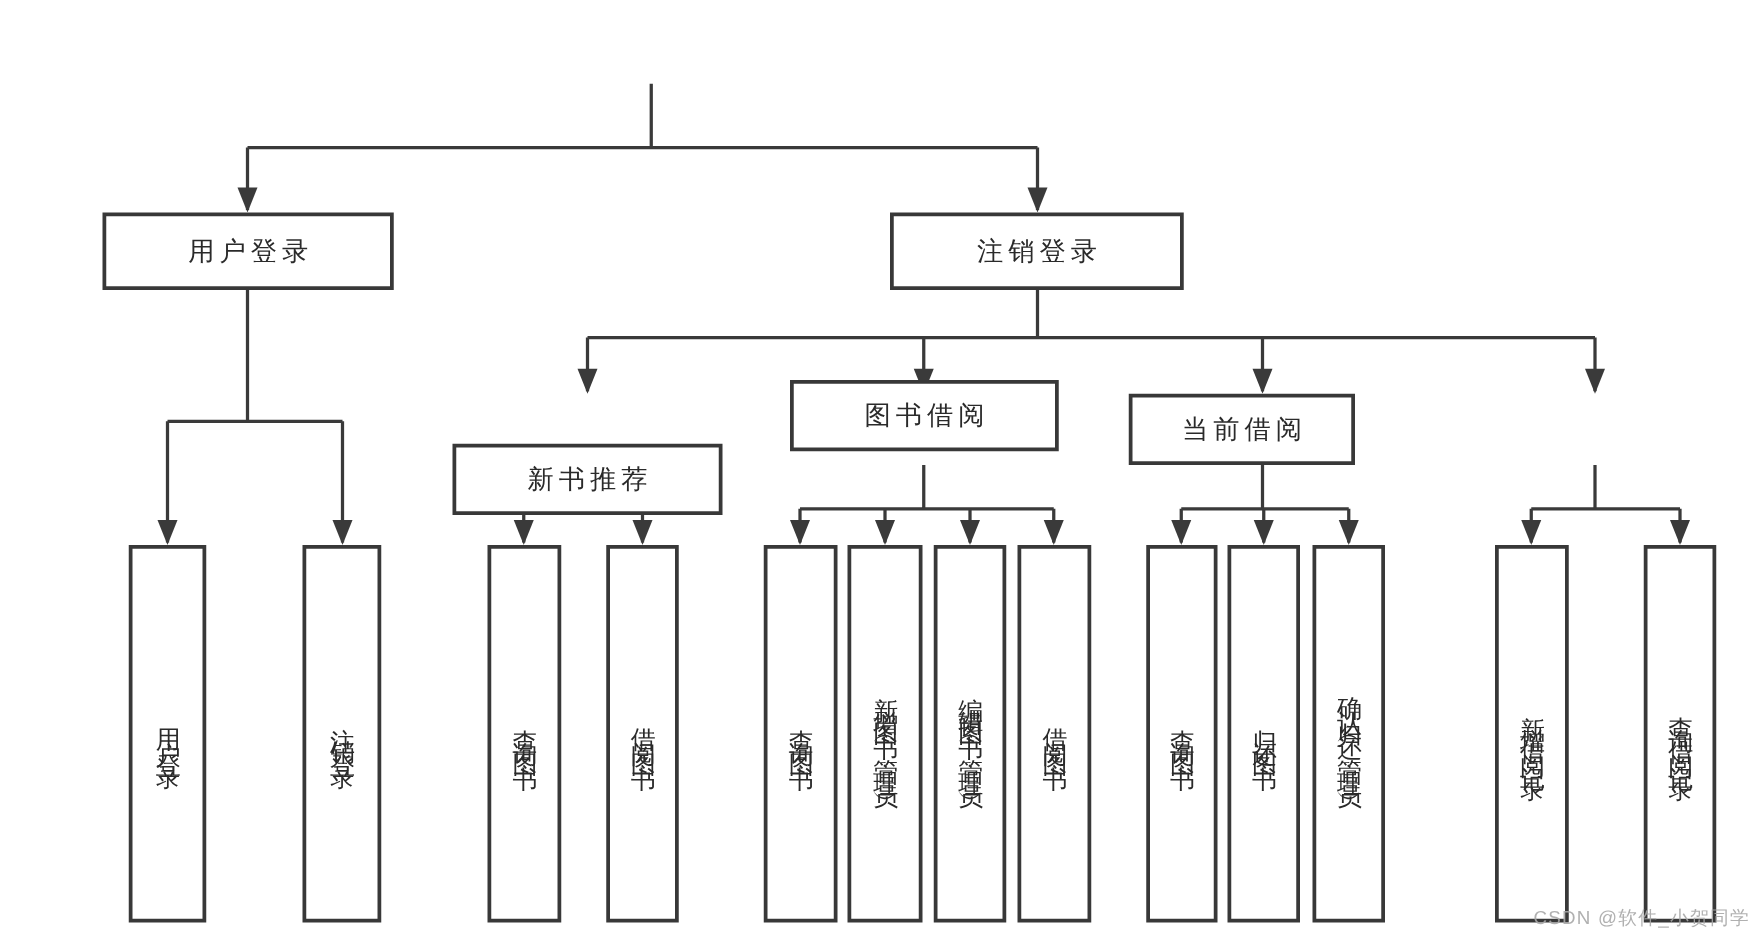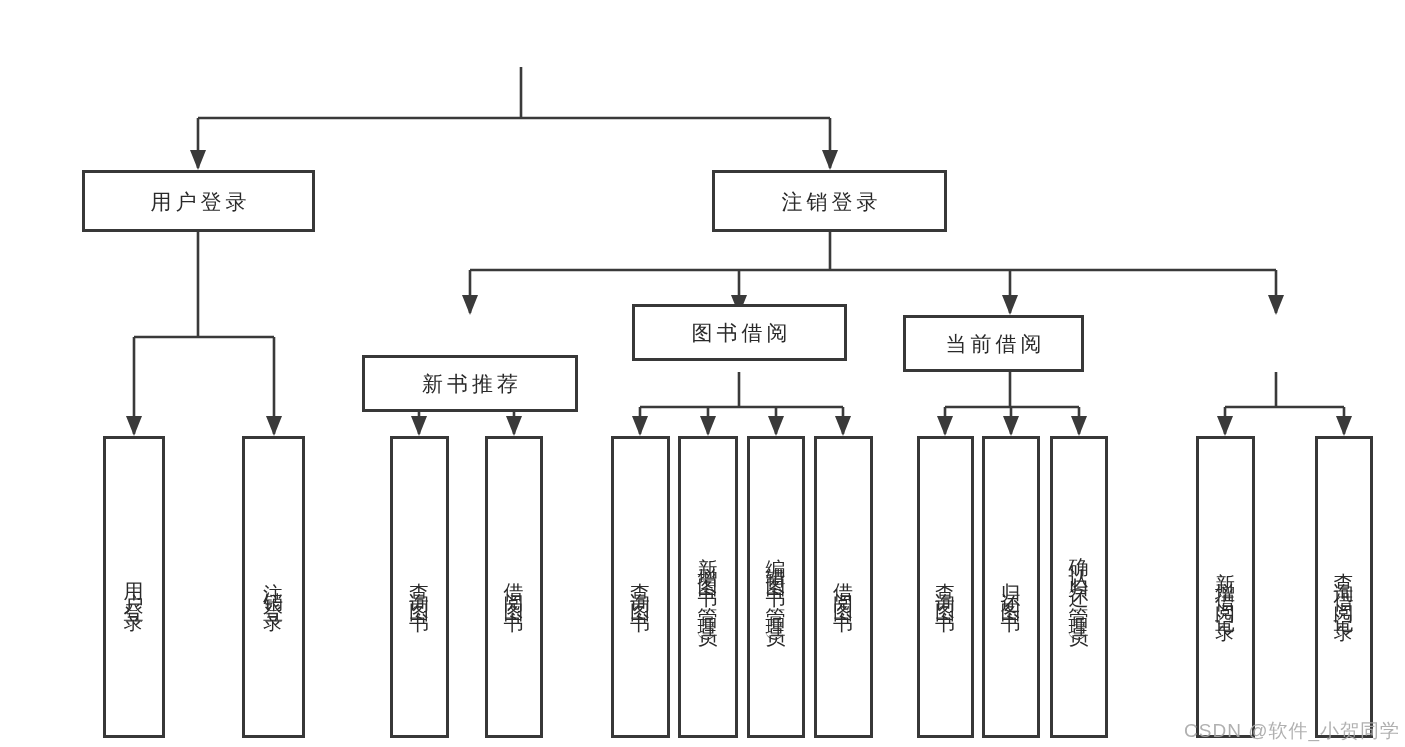--- a/index.html
+++ b/index.html
@@ -67,21 +67,21 @@
     font-size: 20px;
     letter-spacing: 10px;
     line-height: 1;
     color: var(--text);
     white-space: nowrap;
   }
   .watermark {
     position: absolute;
     right: 5px;
     bottom: 3px;
-    font-size: 19px;
+    font-size: 15px;
     letter-spacing: 1px;
     color: var(--watermark);
     opacity: 0.9;
     z-index: 10;
     white-space: nowrap;
   }
 </style>
 </head>
 <body>
 

